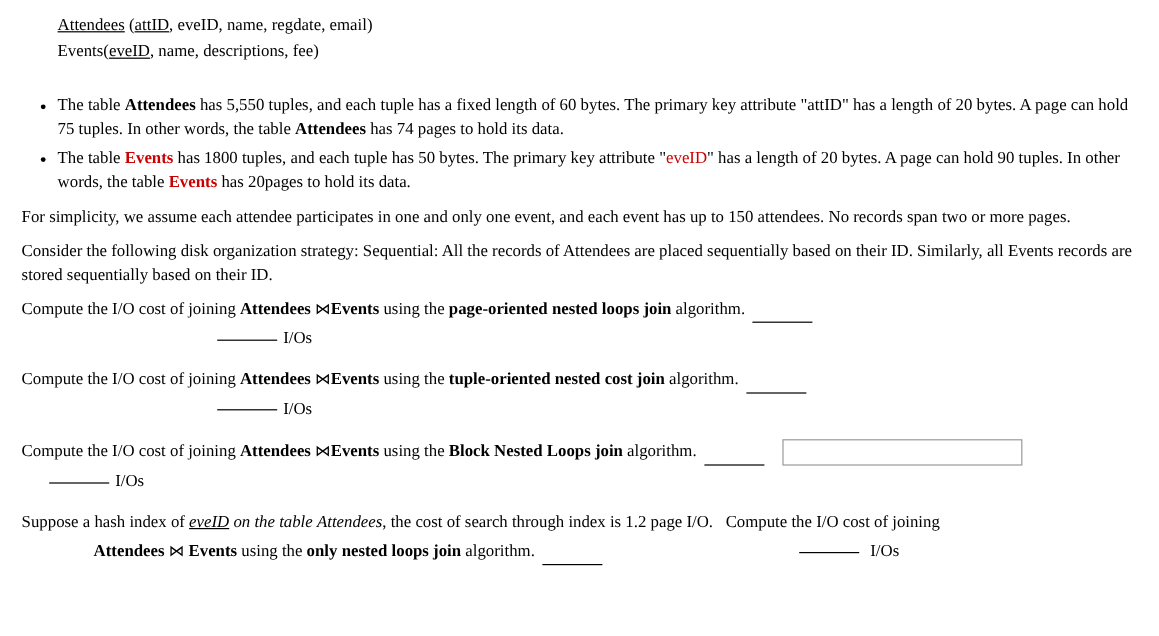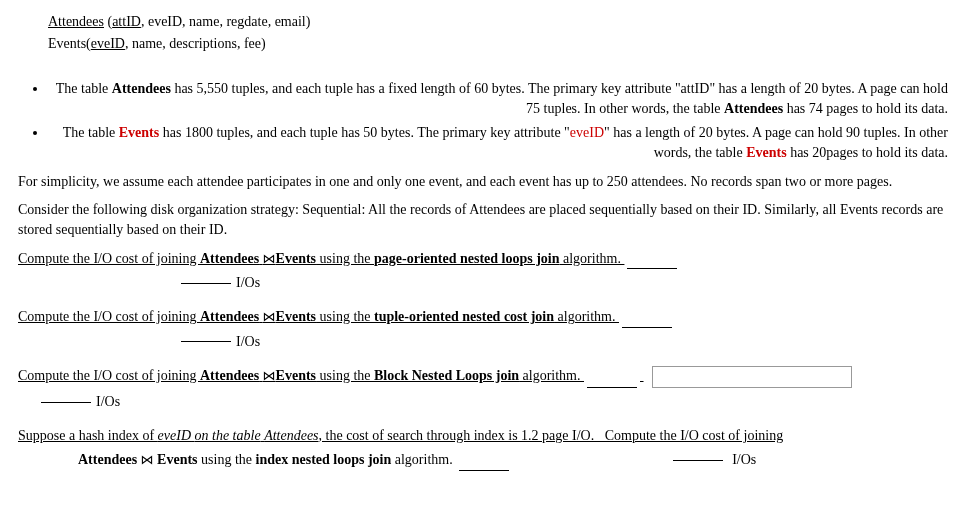--- a/index.html
+++ b/index.html
@@ -24,21 +24,20 @@
     .schema-block {
       margin-left: 30px;
       margin-bottom: 24px;
     }
     .schema-block div {
       margin-bottom: 2px;
     }
     .bullet-list {
       margin-left: 30px;
       margin-bottom: 8px;
-      text-align: right;
     }
     .bullet-list li {
       margin-bottom: 4px;
       list-style-type: disc;
     }
     .paragraph {
       margin-bottom: 8px;
     }
     .underline {
       text-decoration: underline;
@@ -50,21 +49,20 @@
       font-style: italic;
     }
     .red-text {
       color: #cc0000;
     }
     .question-block {
       margin-bottom: 14px;
     }
     .question-line {
       margin-bottom: 4px;
-      text-decoration: underline;
     }
     .answer-line {
       display: flex;
       align-items: center;
       margin-left: 160px;
     }
     .blank-line {
       display: inline-block;
       width: 50px;
       border-bottom: 1px solid #000;
@@ -109,21 +107,21 @@
       The table <span class="bold">Attendees</span> has 5,550 tuples, and each tuple has a fixed length of 60 bytes. The primary key attribute "attID" has a length
       of 20 bytes.  A page can hold 75 tuples.  In other words, the table <span class="bold">Attendees</span> has 74 pages to hold its data.
     </li>
     <li>
       The table <span class="bold red-text">Events</span> has 1800 tuples, and each tuple has 50 bytes.  The primary key attribute "<span class="red-text">eveID</span>" has a length of 20 bytes.  A page
       can hold 90 tuples.  In other words, the table <span class="bold red-text">Events</span> has 20pages to hold its data.
     </li>
   </ul>
 
   <div class="paragraph">
-    <span>For simplicity, we assume each attendee participates in one and only one event, and each event has up to  250 attendees. No records span two or more pages.</span>
+    <span>For simplicity, we assume each attendee participates in one and only one event, and each event has up to  150 attendees. No records span two or more pages.</span>
   </div>
 
   <div class="paragraph">
     <span>Consider the following disk organization strategy: Sequential: All the records of Attendees are placed sequentially based on their ID.  Similarly, all Events records are stored sequentially based on their ID.</span>
   </div>
 
 
   <div class="question-block">
     <div class="question-line">
       Compute the I/O cost of joining <span class="bold">Attendees</span> <span class="bowtie">⋈</span><span class="bold">Events</span> using the <span class="bold">page-oriented nested loops join</span> algorithm.
@@ -157,21 +155,21 @@
       <span class="ios-label">I/Os</span>
     </div>
   </div>
 
   <div class="question-block q4-block">
     <div class="question-line">
       Suppose a hash index of <span class="italic underline">eveID</span> <span class="italic">on the table</span> <span class="italic">Attendees</span>, the cost of search through index is 1.2 page I/O.&nbsp;&nbsp; Compute the I/O cost of joining
     </div>
     <div class="q4-line2">
       <span style="margin-left:20px;">
-        <span class="bold">Attendees</span> <span class="bowtie">⋈</span> <span class="bold">Events</span> using the <span class="bold">index nested loops join</span> algorithm.
+        <span class="bold">Attendees</span> <span class="bowtie">⋈</span> <span class="bold">Events</span> using the <span class="bold">only nested loops join</span> algorithm.
         <span class="blank-line"></span>
       </span>
       <span style="display:inline-block; width:150px;">&nbsp;</span>
       <span class="blank-line"></span>
       <span class="ios-label">I/Os</span>
     </div>
   </div>
 
 </div>
 

